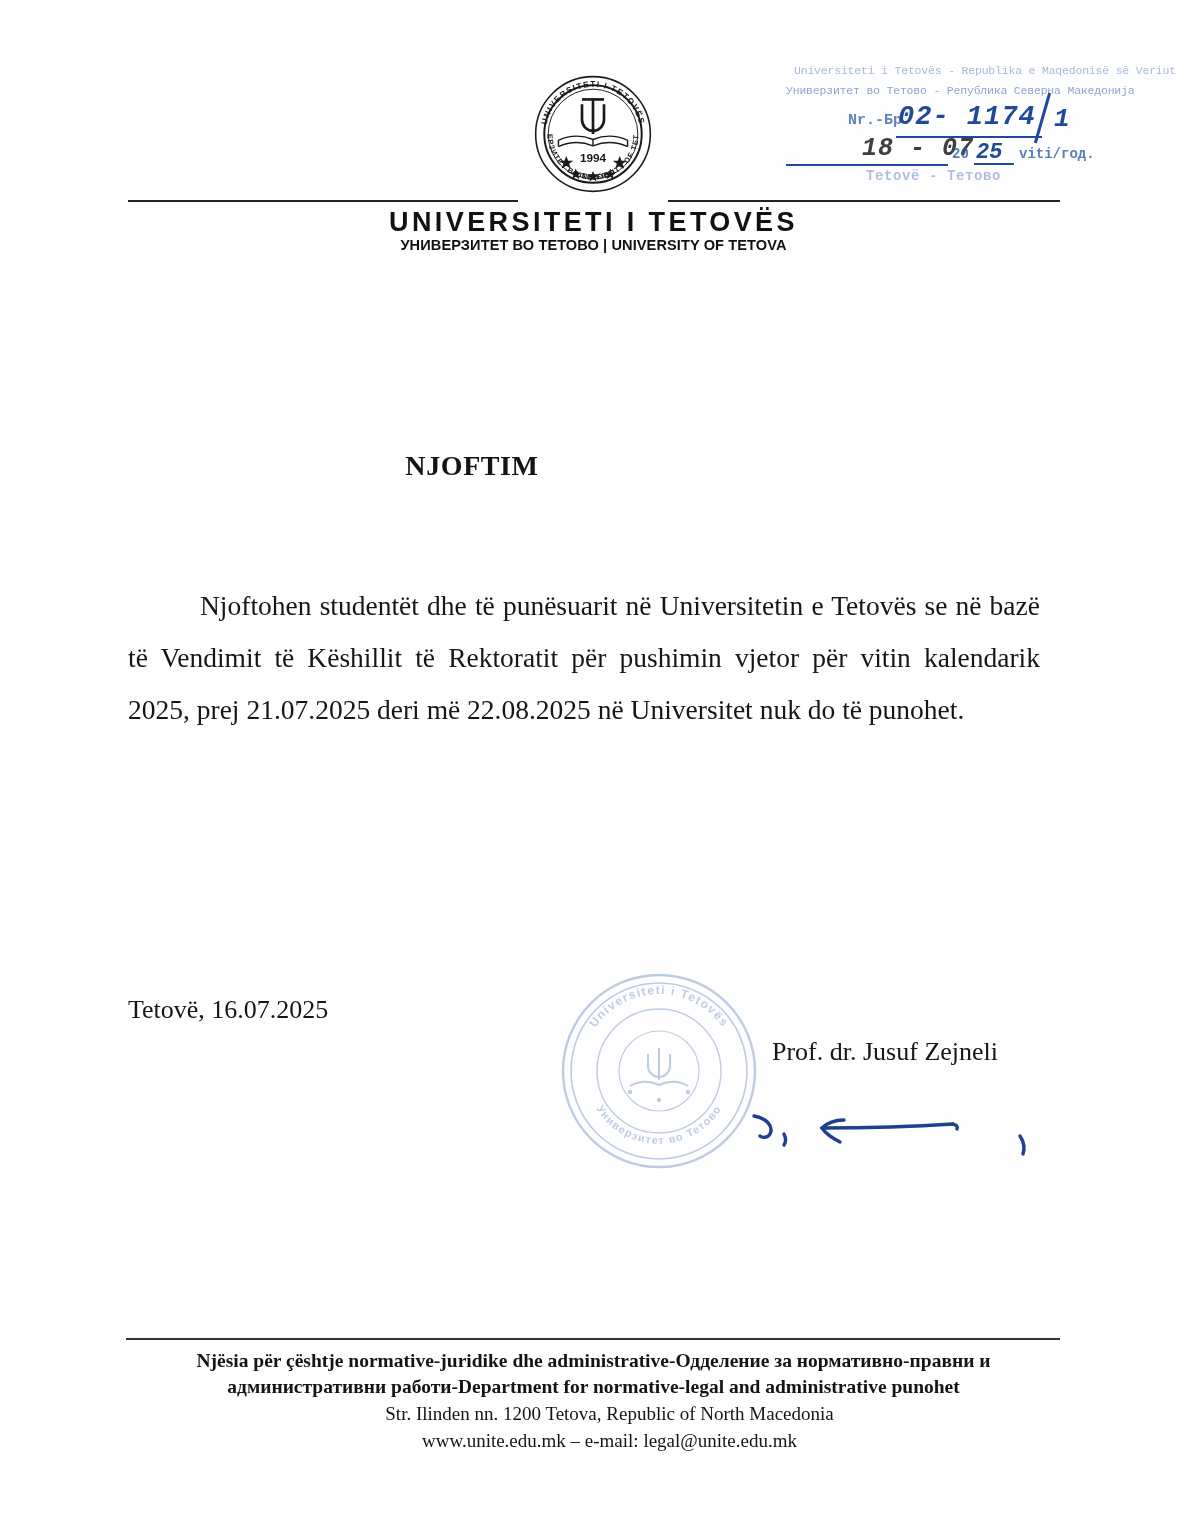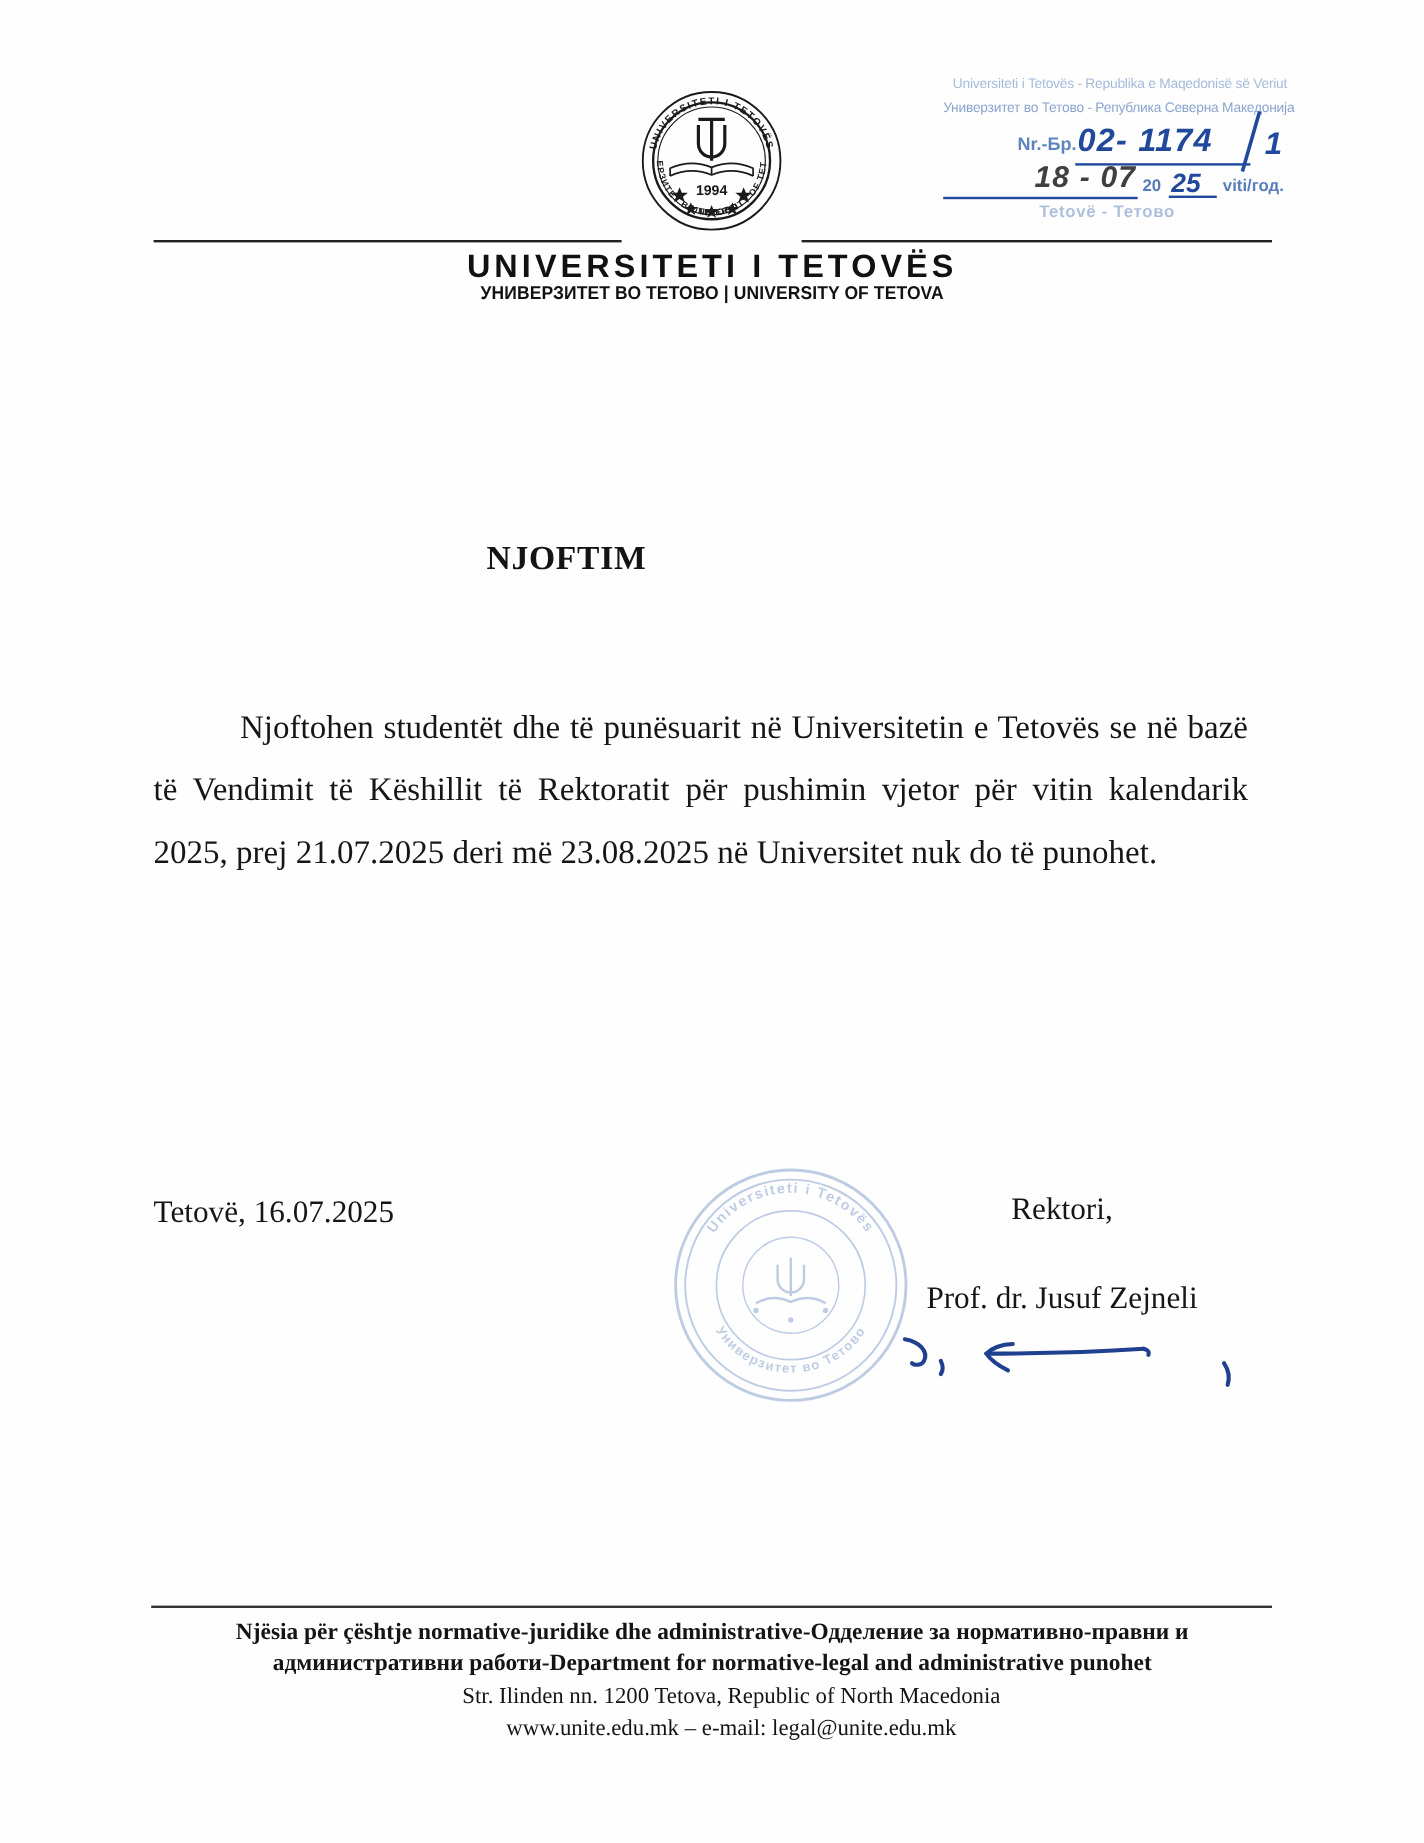--- a/index.html
+++ b/index.html
@@ -84,21 +84,21 @@
   }
 
   
   #reg-stamp {
     position: absolute;
     left: 786px;
     top: 58px;
     width: 310px;
     height: 126px;
     color: #2b5ca8;
-    font-family: Liberation Sans, sans-serif;
+    font-family: Liberation Mono, monospace;
   }
   .reg-line1, .reg-line2 {
     position: absolute;
     left: 0;
     font-size: 11.5px;
     white-space: nowrap;
     opacity: 0.42;
     letter-spacing: -0.2px;
   }
   .reg-line1 { top: 6px; left: 8px; }
@@ -379,26 +379,25 @@
     <div class="reg-underline-b"></div>
     <div class="reg-20">20</div>
     <div class="reg-yy">25</div>
     <div class="reg-underline-c"></div>
     <div class="reg-viti">viti/год.</div>
     <div class="reg-city">Tetovë - Тетово</div>
   </div>
 
   <div id="doc-title">NJOFTIM</div>
 
-  <div id="body-text">Njoftohen studentët dhe të punësuarit në Universitetin e Tetovës se në bazë të Vendimit të Këshillit të Rektoratit për pushimin vjetor për vitin kalendarik 2025, prej 21.07.2025 deri më 23.08.2025 në Universitet nuk do të punohet.</div>
+  <div id="body-text">Njoftohen studentët dhe të punësuarit në Universitetin e Tetovës se në bazë të Vendimit të Këshillit të Rektoratit për pushimin vjetor për vitin kalendarik 2025, prej 21.07.2025 deri më 22.08.2025 në Universitet nuk do të punohet.</div>
 
   <div id="sig-date">Tetovë, 16.07.2025</div>
 
   <div id="sig-block">
-    <div class="sig-role">Rektori,</div>
     <div class="sig-name">Prof. dr. Jusuf Zejneli</div>
   </div>
 
   <svg id="signature" viewBox="0 0 310 70">
     <g fill="none" stroke="#1f3f8f" stroke-width="3.4" stroke-linecap="round">
       <path d="M 6,18 C 18,20 26,28 22,36 C 20,40 14,40 12,38"></path>
       <path d="M 36,36 C 38,40 38,44 36,47"></path>
       <path d="M 92,44 C 84,40 78,36 74,30 C 78,26 86,22 96,22"></path>
       <path d="M 74,30 C 110,30 160,29 205,26"></path>
       <path d="M 205,26 C 208,27 210,28 209,31"></path>

